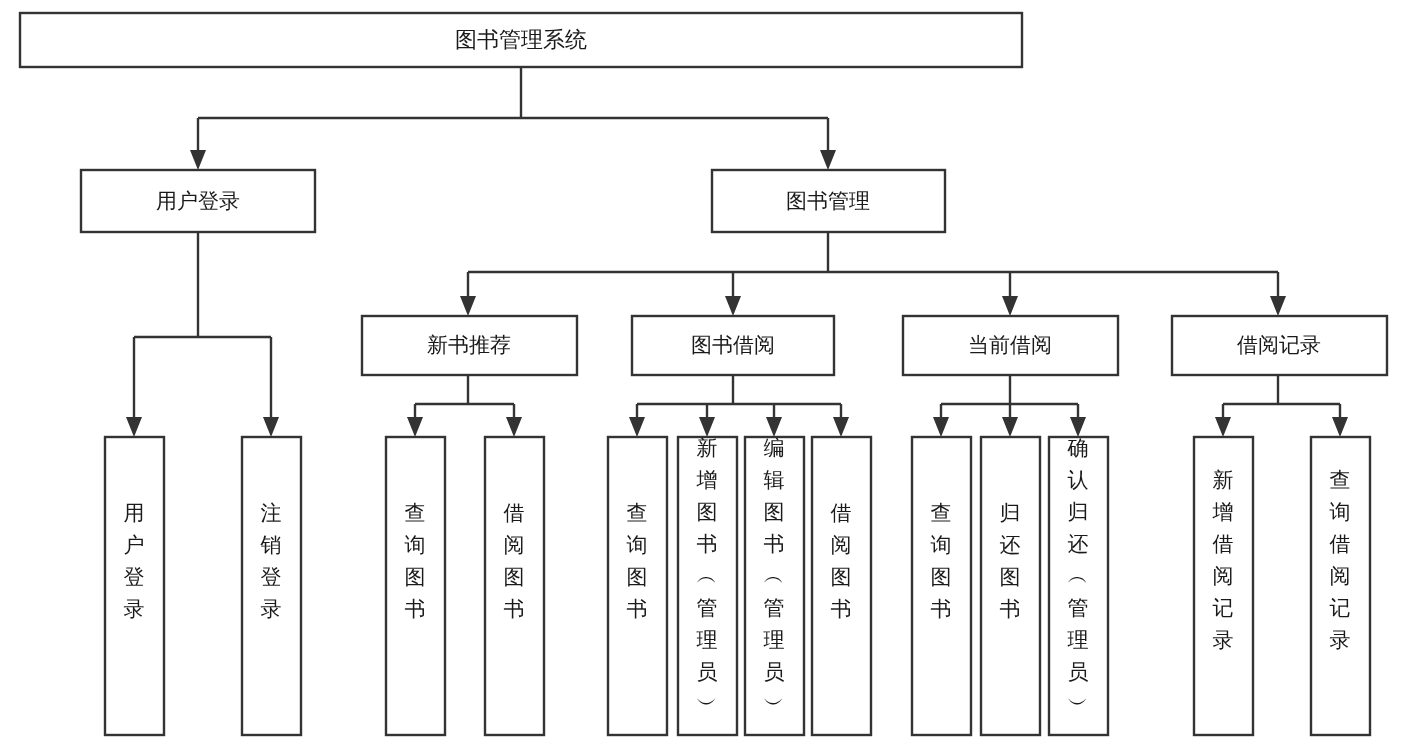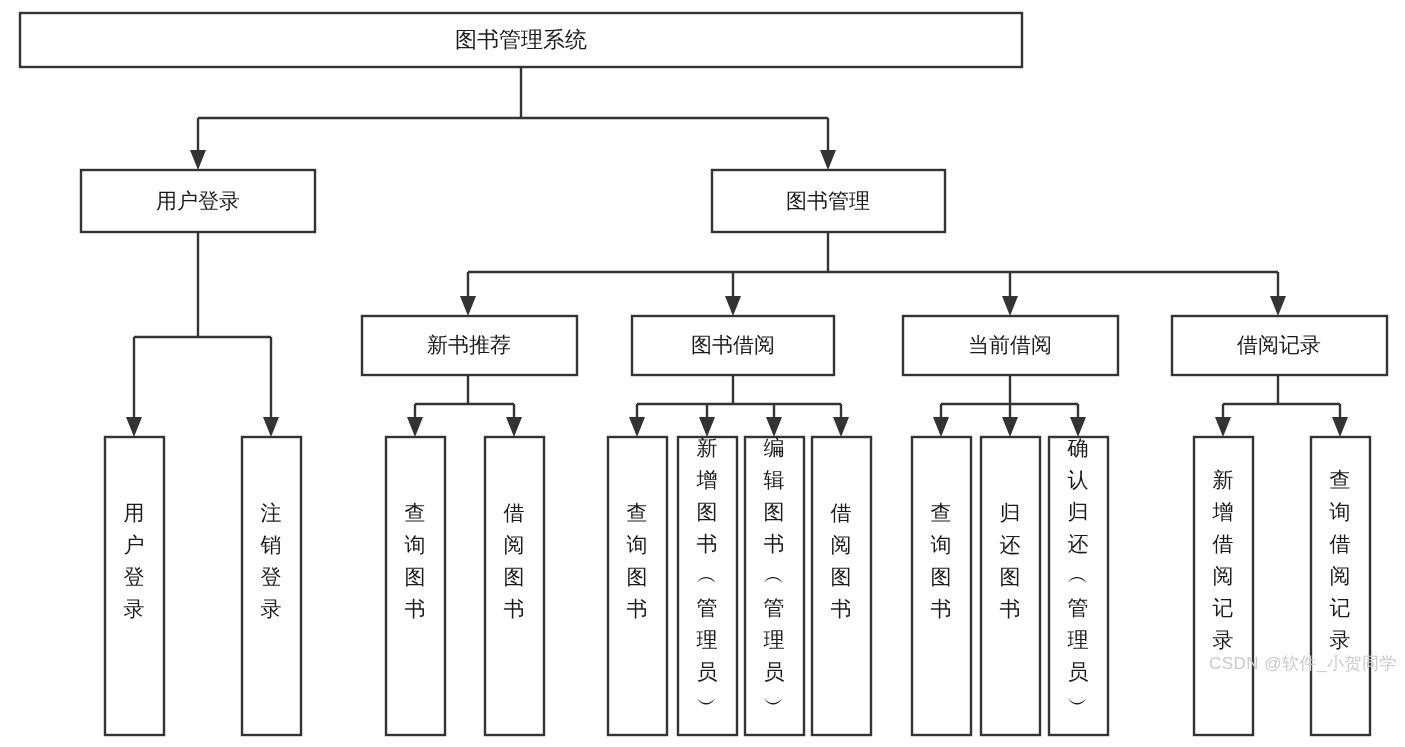--- a/index.html
+++ b/index.html
@@ -228,15 +228,14 @@
       <rect class="node-box" x="1194" y="437" width="59" height="298"></rect>
       <text class="leaf-label" x="1223" y="487"><tspan x="1223" dy="0">新</tspan><tspan x="1223" dy="32">增</tspan><tspan x="1223" dy="32">借</tspan><tspan x="1223" dy="32">阅</tspan><tspan x="1223" dy="32">记</tspan><tspan x="1223" dy="32">录</tspan></text>
     </g>
     <g>
       <rect class="node-box" x="1311" y="437" width="59" height="298"></rect>
       <text class="leaf-label" x="1340" y="487"><tspan x="1340" dy="0">查</tspan><tspan x="1340" dy="32">询</tspan><tspan x="1340" dy="32">借</tspan><tspan x="1340" dy="32">阅</tspan><tspan x="1340" dy="32">记</tspan><tspan x="1340" dy="32">录</tspan></text>
     </g>
 
   </svg>
 
-  <div class="watermark">CSDN @软件_小贺同学</div>
 
 </div>
 
 </body></html>

